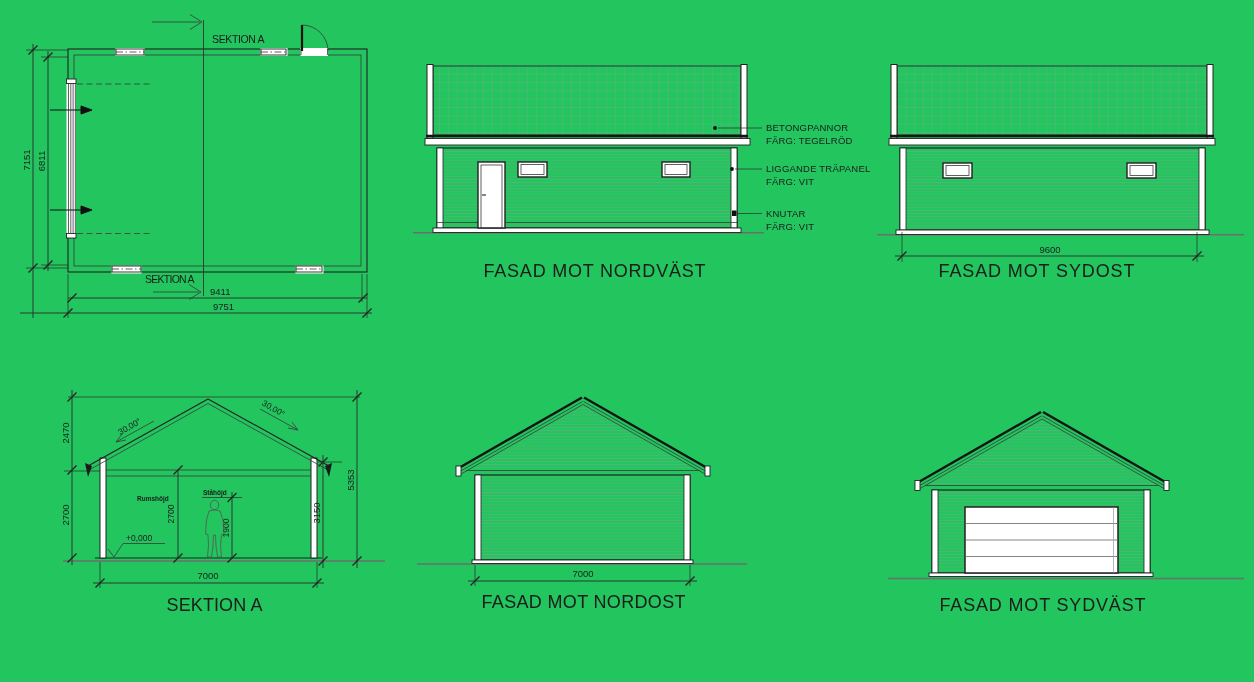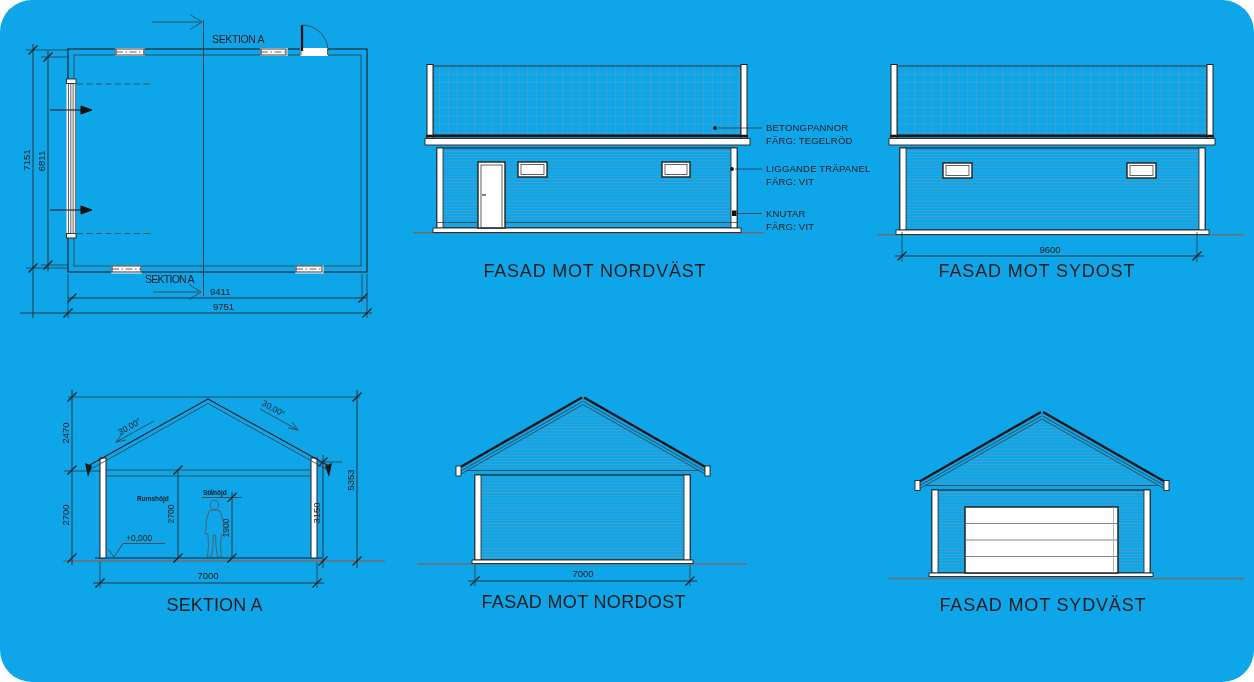--- a/index.html
+++ b/index.html
@@ -1,16 +1,16 @@
 <!DOCTYPE html>
 <html><head>
 <meta charset="utf-8">
 <style>
   html,body{margin:0;padding:0;background:#ffffff;}
-  #stage{position:relative;width:1254px;height:682px;background:#0ea5e9;overflow:hidden;border-radius:32px;}
+  #stage{position:relative;width:1254px;height:682px;background:#22c55e;overflow:hidden;}
   svg{position:absolute;left:0;top:0;}
   text{font-family:"Liberation Sans","DejaVu Sans",sans-serif;fill:#1c1c1c;}
   .title{font-size:18px;letter-spacing:1px;}
   .plan-lbl{font-size:10.5px;letter-spacing:.5px;}
   .dim{font-size:9.5px;}
   .dim-s{font-size:8.5px;}
   .lbl{font-size:9.5px;letter-spacing:.2px;}
   .tiny{font-size:6.5px;font-weight:bold;}
   .ln{stroke:#222;stroke-width:1.1;fill:none;}
   .ln-bold{stroke:#141414;stroke-width:2.4;fill:none;}

